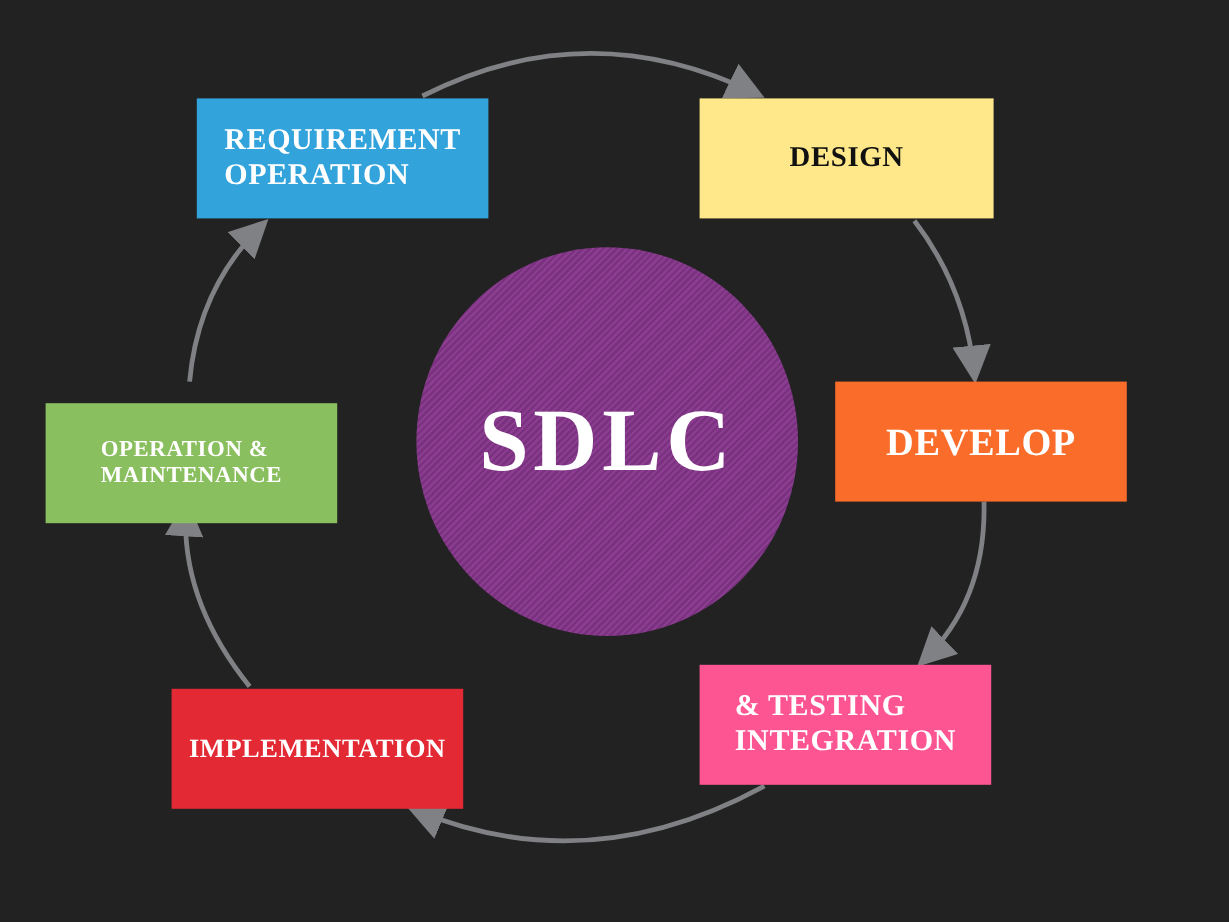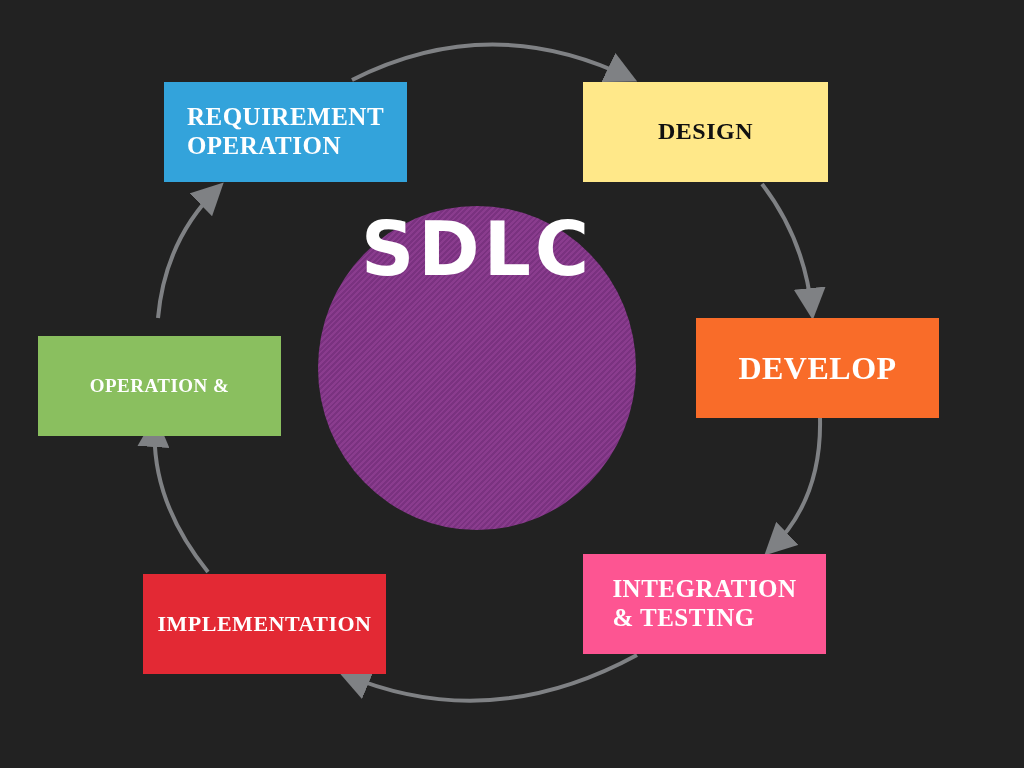--- a/index.html
+++ b/index.html
@@ -1,23 +1,23 @@
 <!DOCTYPE html>
 <html><head>
 <meta charset="utf-8">
 <style>
   html, body { margin:0; padding:0; }
   body { width:1024px; height:768px; background:#222222; position:relative; overflow:hidden;
          font-family:"DejaVu Sans", sans-serif; }
   svg.arrows { position:absolute; left:0; top:0; }
   .box { position:absolute; display:flex; align-items:center; justify-content:center; text-align:left;
          font-weight:bold; color:#ffffff; line-height:1.15; letter-spacing:0.5px;font-family:Liberation Serif, serif; }
-  .center { position:absolute; left:318px; top:206px; width:318px; height:324px; border-radius:50%;
+  .center { position:absolute; left:347px; top:206px; width:318px; height:324px; border-radius:50%;
             background: repeating-linear-gradient(135deg, #8a3c8e 0px, #8a3c8e 2px, #7a3280 2px, #7a3280 4px);
-            display:flex; justify-content:center; }
+            display:flex; align-items:center; justify-content:center;font-family:Liberation Serif, serif; }
   .center span { color:#fff; font-size:74px; font-weight:bold; letter-spacing:4px; }
 </style>
 </head>
 <body>
 
 <svg class="arrows" width="1024" height="768">
   <defs>
     <marker id="ah" markerWidth="8" markerHeight="8" refX="6" refY="4" orient="auto" markerUnits="strokeWidth">
       <path d="M0,0 L8,4 L0,8 z" fill="#7f8184"></path>
     </marker>
@@ -44,26 +44,27 @@
 <div class="box" style="left:583px;top:82px;width:245px;height:100px;background:#ffe889;color:#111111;font-size:24px;">
   <div>DESIGN</div>
 </div>
 
 <div class="box" style="left:696px;top:318px;width:243px;height:100px;background:#f96c29;font-size:32px;">
   <div>DEVELOP</div>
 </div>
 
 <div class="box" style="left:583px;top:554px;width:243px;height:100px;background:#fd5592;font-size:25px;">
   <div>
+    <div>&amp; TESTING</div>
     <div>INTEGRATION</div>
-    <div>&amp; TESTING</div>
   </div>
 </div>
 
 <div class="box" style="left:143px;top:574px;width:243px;height:100px;background:#e32934;font-size:22px;">
   <div>IMPLEMENTATION</div>
 </div>
 
 <div class="box" style="left:38px;top:336px;width:243px;height:100px;background:#8abf5f;font-size:19px;">
   <div>
     <div>OPERATION &amp;</div>
+    <div>MAINTENANCE</div>
   </div>
 </div>
 
 </body></html>

